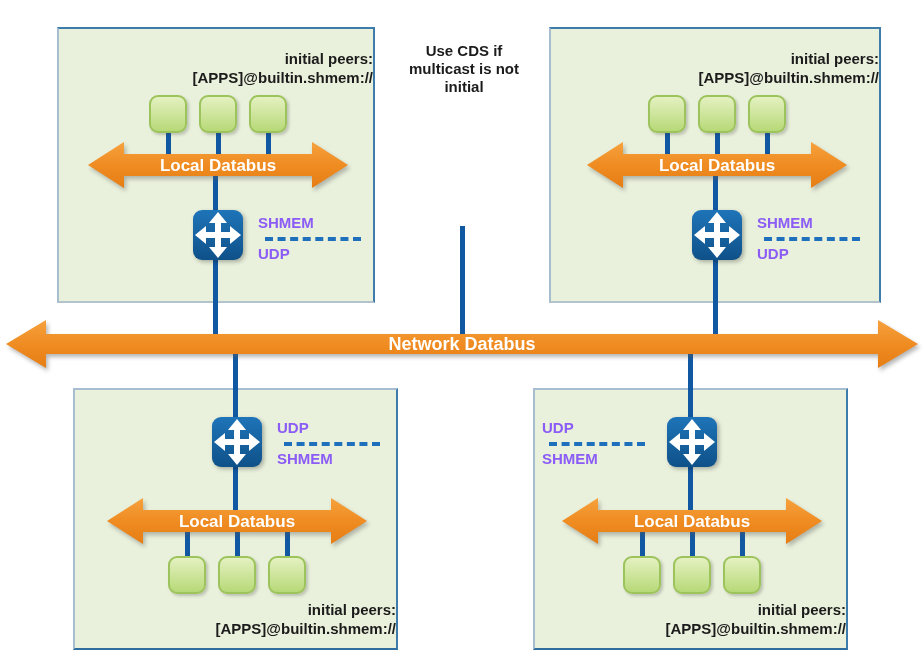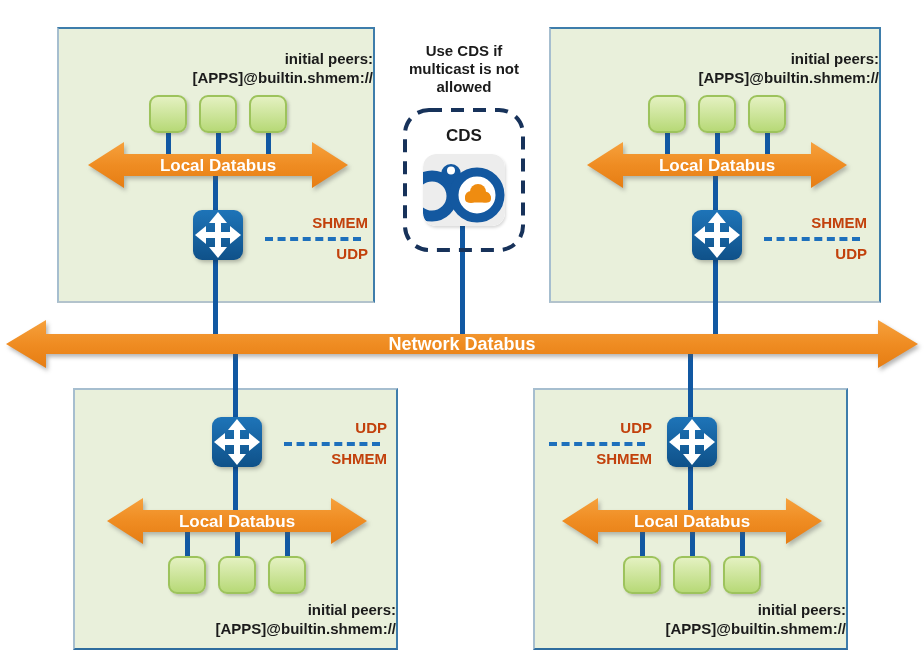--- a/index.html
+++ b/index.html
@@ -15,21 +15,21 @@
   .peers { left:0; right:0; text-align:right; font-weight:bold; font-size:15px; line-height:19px; color:#1b1b1b; }
   .app {
     width:38px; height:38px; border-radius:9px; border:2px solid #9dc35c;
     background:linear-gradient(#e4f1c1,#b7d977);
     box-shadow:2px 2px 3px rgba(60,60,60,.25); box-sizing:border-box; z-index:6;
   }
   .stem { width:5px; background:#1158a2; z-index:2; }
   .localbus { z-index:6; filter:drop-shadow(2px 3px 2px rgba(90,90,90,.40)); }
   .localbus text, .netbus text { font-weight:bold; fill:#ffffff; font-family:"Liberation Sans",sans-serif; }
   .router { z-index:10; filter:drop-shadow(2px 2px 2px rgba(0,0,0,.28)); }
-  .transport { z-index:6; width:110px; text-align:right; font-weight:bold; font-size:15px; color:#c2410c; line-height:16px; }
+  .transport { z-index:6; width:110px; text-align:left; font-weight:bold; font-size:15px; color:#8b5cf6; line-height:16px; }
   .t-dash { border-top:4px dashed #1e70bc; width:96px; margin:6px auto 5px auto; height:0; }
   .vline { position:absolute; width:5px; background:#1158a2; z-index:5; }
   .netbus { position:absolute; left:0; top:315px; z-index:7; filter:drop-shadow(2px 3px 2px rgba(90,90,90,.45)); }
   .note {
     position:absolute; left:385px; top:42px; width:158px; text-align:center;
     font-weight:bold; font-size:15px; line-height:18px; white-space:pre-line; color:#1b1b1b; z-index:4;
   }
   .cds-group { position:absolute; left:403px; top:108px; width:122px; height:144px; z-index:8; }
   .cds-group > * { position:absolute; }
   .cds-border { left:0; top:0; }
@@ -188,37 +188,16 @@
   <div class="vline" style="left:688px;top:345px;height:172px"></div>
   <div class="vline" style="left:460px;top:226px;height:117px"></div>
 
   <svg class="netbus" width="924" height="58">
     <polygon points="6,29 46,5 46,19 878,19 878,5 918,29 878,53 878,39 46,39 46,53" fill="url(#busGrad)"></polygon>
     <text x="462" y="35" text-anchor="middle" font-size="18">Network Databus</text>
   </svg>
 
   <div class="note">Use CDS if
 multicast is not
-allowed</div>
-
-  <div class="cds-group">
-    <svg class="cds-border" width="122" height="144">
-      <rect x="2" y="2" width="118" height="140" rx="24" fill="none" stroke="#17325a" stroke-width="4" stroke-dasharray="13 9"></rect>
-    </svg>
-    <div class="cds-label">CDS</div>
-    <svg class="cds-icon" width="82" height="72" viewBox="0 0 82 72">
-      <rect width="82" height="72" rx="13" fill="#ededed"></rect>
-      <g clip-path="url(#cdsClip)">
-        <circle cx="9" cy="42" r="20" fill="none" stroke="#1358a0" stroke-width="11"></circle>
-        <circle cx="28" cy="20" r="10" fill="#1358a0"></circle>
-        <circle cx="28" cy="16.5" r="4" fill="#ffffff"></circle>
-        <circle cx="54" cy="41" r="23" fill="#ffffff" stroke="#1358a0" stroke-width="9"></circle>
-        <g fill="#ef8c10">
-          <circle cx="48" cy="43" r="6"></circle>
-          <circle cx="55" cy="38" r="8"></circle>
-          <circle cx="62" cy="43" r="5.5"></circle>
-          <rect x="42" y="40" width="26" height="8.5" rx="4"></rect>
-        </g>
-      </g>
-    </svg>
-  </div>
+initial</div>
+
 
 </div>
 
 </body></html>

